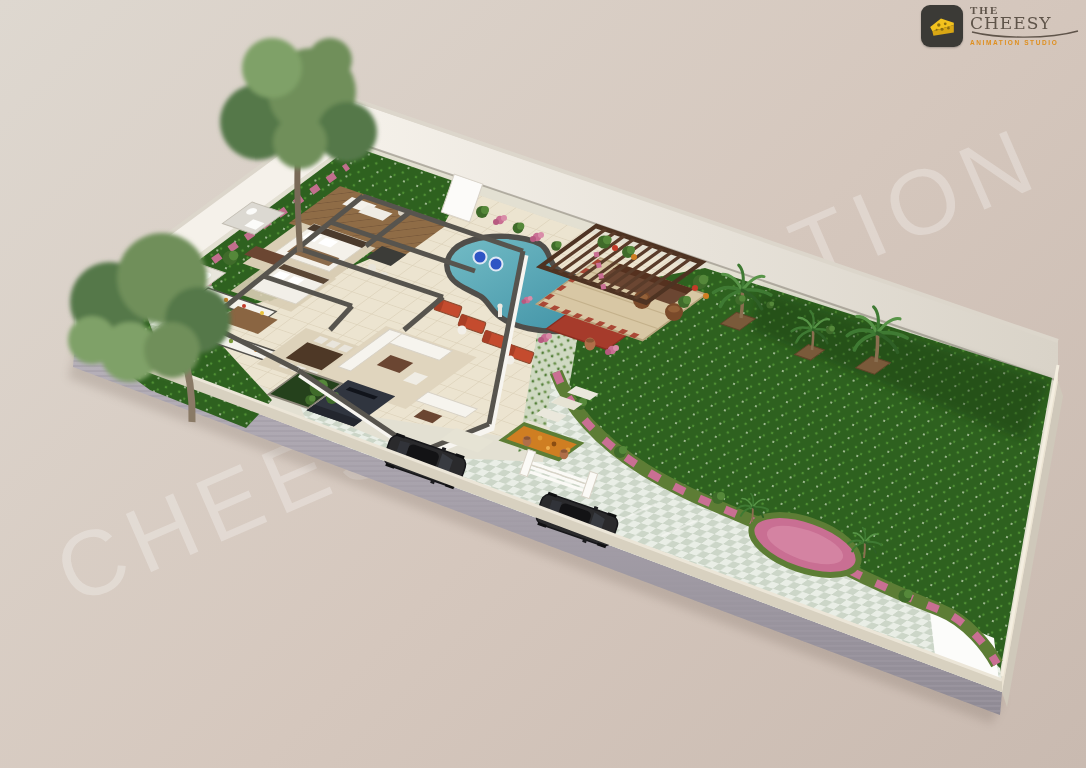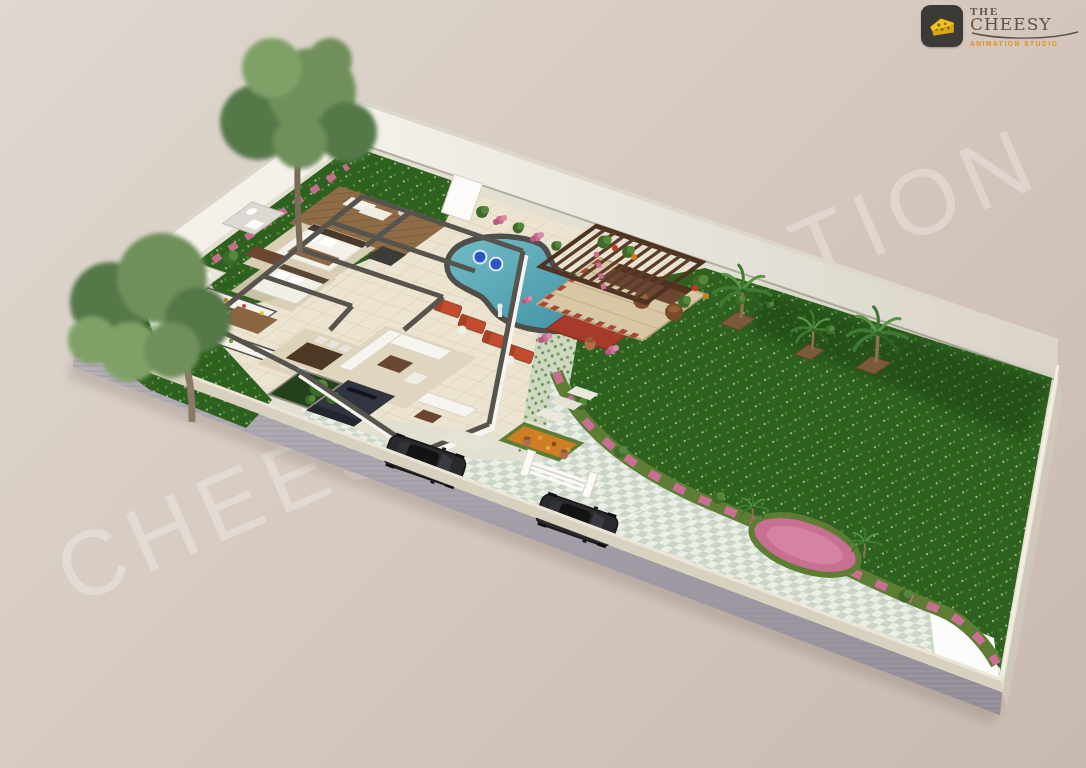--- a/index.html
+++ b/index.html
@@ -9,21 +9,21 @@
     background:linear-gradient(135deg,var(--bg1) 0%,var(--bg2) 55%,var(--bg3) 100%);
     font-family:"Liberation Sans",sans-serif;
   }
   svg.scene{position:absolute;left:0;top:0;}
   .wm-text{
     font-family:"Liberation Sans",sans-serif;
     font-weight:400;font-size:92px;letter-spacing:10px;
     fill:var(--wm);opacity:.28;
   }
   
-  .logo{position:absolute;top:5px;right:6px;display:flex;align-items:flex-end;gap:7px;z-index:5;}
+  .logo{position:absolute;top:5px;right:6px;display:flex;align-items:flex-start;gap:7px;z-index:5;}
   .logo .badge{width:42px;height:42px;border-radius:9px;background:var(--logoBadge);
     display:flex;align-items:center;justify-content:center;box-shadow:0 1px 2px rgba(0,0,0,.25);}
   .logo .txt{display:flex;flex-direction:column;line-height:1;}
   .logo .the{font-size:11px;font-weight:700;letter-spacing:2px;color:var(--brandText);font-family:"Liberation Serif",serif;}
   .logo .brand{font-size:17px;font-weight:400;letter-spacing:1px;color:var(--brandText);
     font-family:"DejaVu Serif","Liberation Serif",serif;margin-top:-1px;}
   .logo .tag{font-size:6.5px;font-weight:700;letter-spacing:1.6px;color:var(--tagline);margin-top:2px;}
   .swash{margin-top:-2px;}
 </style>
 </head>

